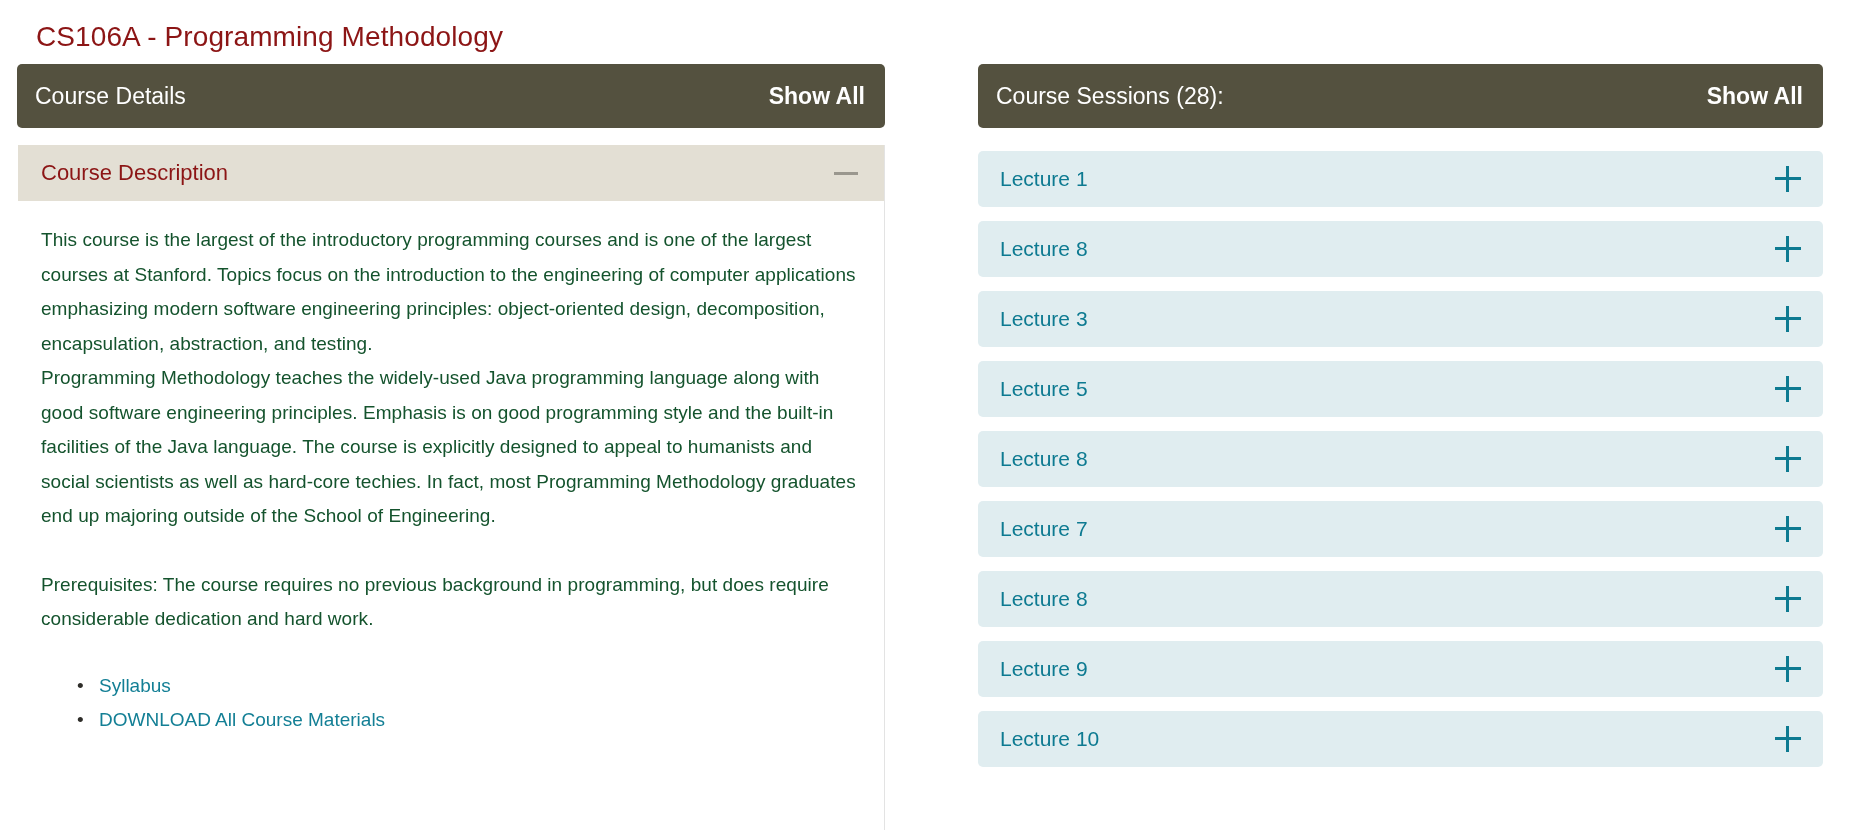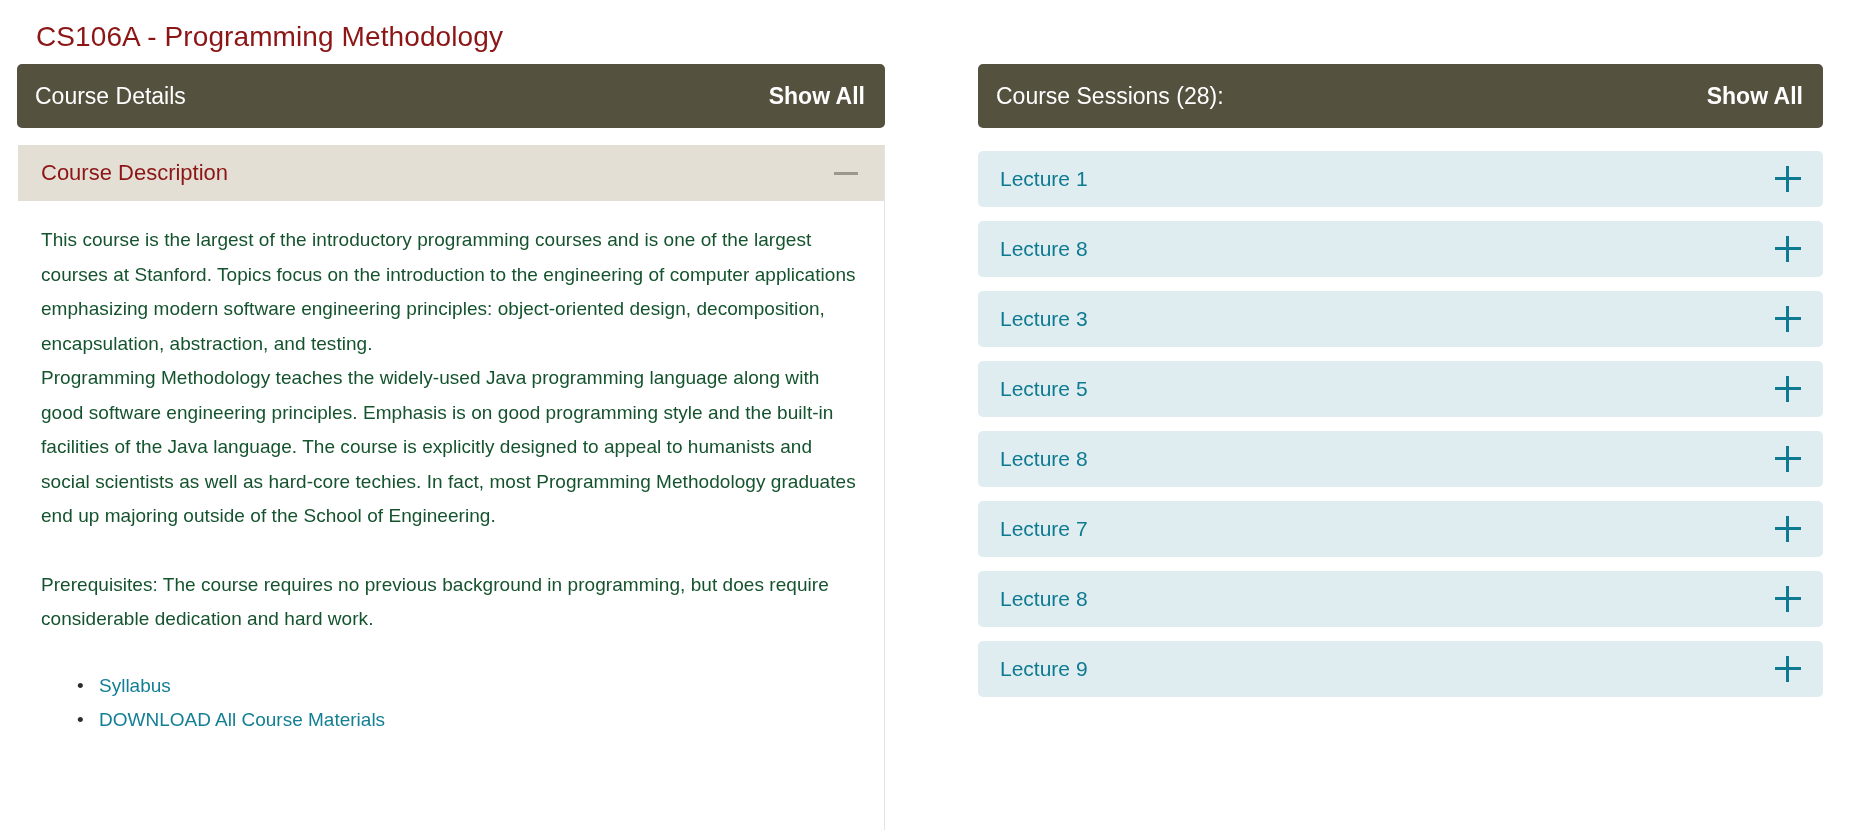--- a/index.html
+++ b/index.html
@@ -296,18 +296,22 @@
             <span class="plus-icon"></span>
           </div>
           <div class="session-item">
             <span class="session-label">Lecture 8</span>
             <span class="plus-icon"></span>
           </div>
           <div class="session-item">
             <span class="session-label">Lecture 9</span>
             <span class="plus-icon"></span>
           </div>
+          <div class="session-item">
+            <span class="session-label">Lecture 10</span>
+            <span class="plus-icon"></span>
+          </div>
         </div>
 
     </div>
 
   </div>
 </div>
 
 </body></html>

